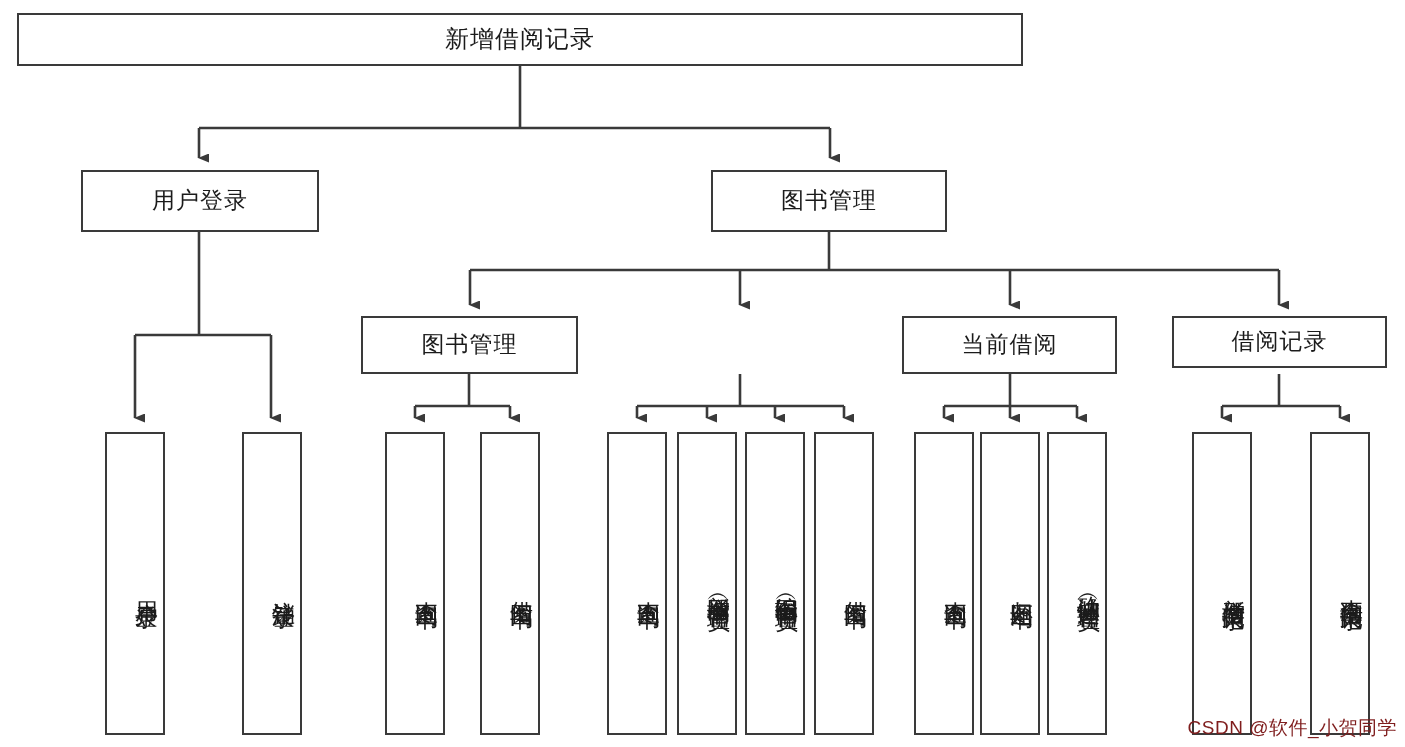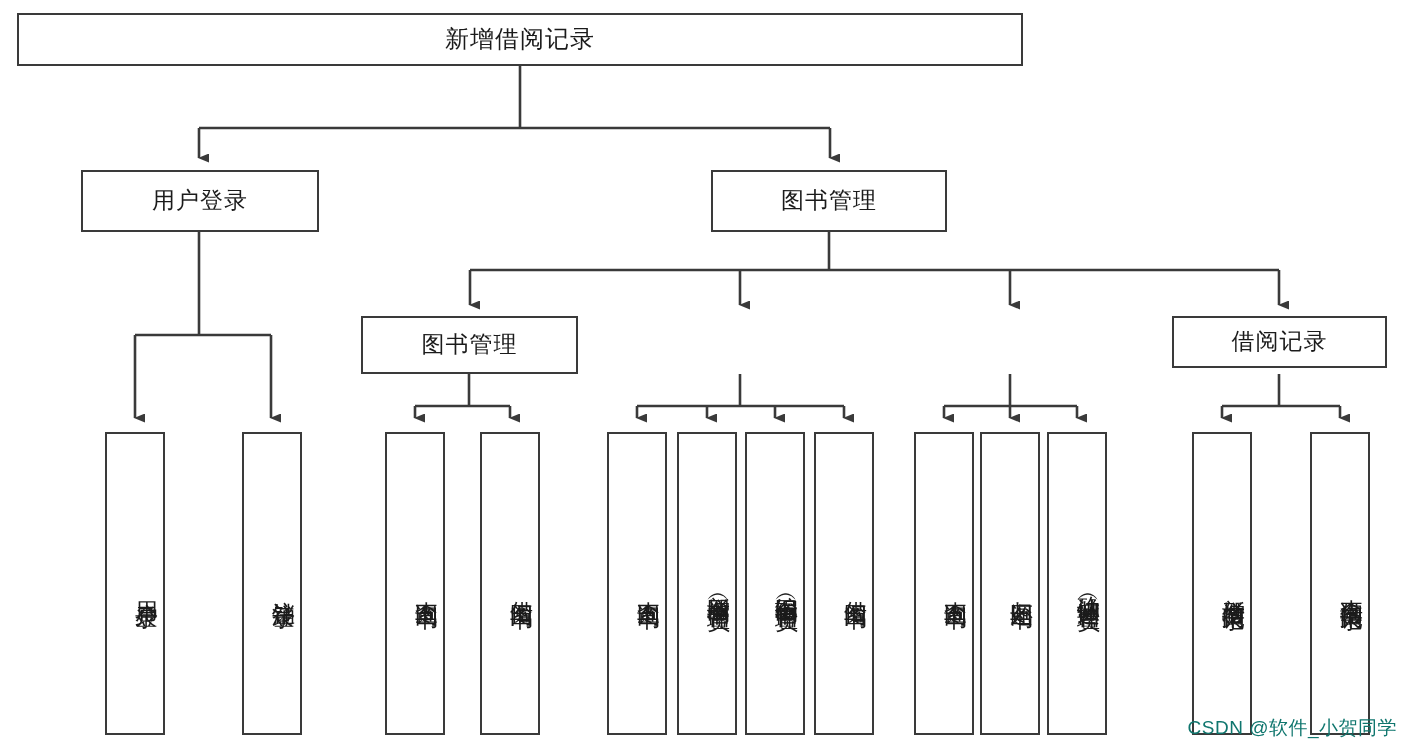--- a/index.html
+++ b/index.html
@@ -55,21 +55,21 @@
     display: block;
   }
   .node.root {
     font-size: 24px;
   }
   .watermark {
     position: absolute;
     right: 8px;
     bottom: 6px;
     font-size: 19px;
-    color: #0f766e;
+    color: #7f1d1d;
     letter-spacing: 0.5px;
     white-space: nowrap;
   }
 </style>
 </head>
 <body>
 
 <div id="canvas">
 
   <svg id="edges" viewBox="0 0 1405 747">
@@ -121,20 +121,21 @@
       <path d="M1340,406 L1340,418" marker-end="url(#arrow)"></path>
     </g>
   </svg>
 
   <div class="node h root" style="left:17px; top:13px; width:1006px; height:53px;">新增借阅记录</div>
 
   <div class="node h" style="left:81px; top:170px; width:238px; height:62px;">用户登录</div>
   <div class="node h" style="left:711px; top:170px; width:236px; height:62px;">图书管理</div>
 
   <div class="node h" style="left:361px; top:316px; width:217px; height:58px;">图书管理</div>
+  <div class="node h" style="left:902px; top:316px; width:215px; height:58px;">当前借阅</div>
   <div class="node h" style="left:1172px; top:316px; width:215px; height:52px;">借阅记录</div>
 
   <div class="node v" style="left:105px; top:432px; width:60px; height:303px;">
     <span class="vtext">用户登录</span>
   </div>
   <div class="node v" style="left:242px; top:432px; width:60px; height:303px;">
     <span class="vtext">注销登录</span>
   </div>
 
   <div class="node v" style="left:385px; top:432px; width:60px; height:303px;">

